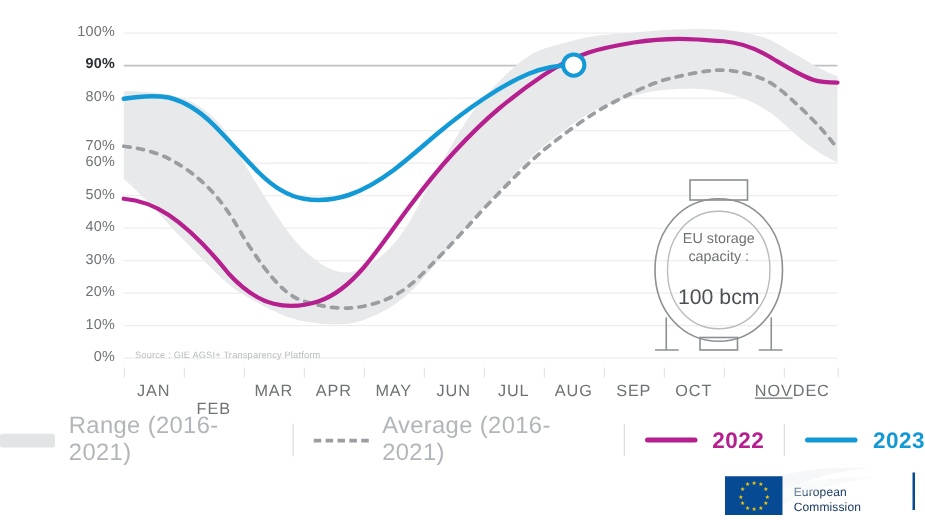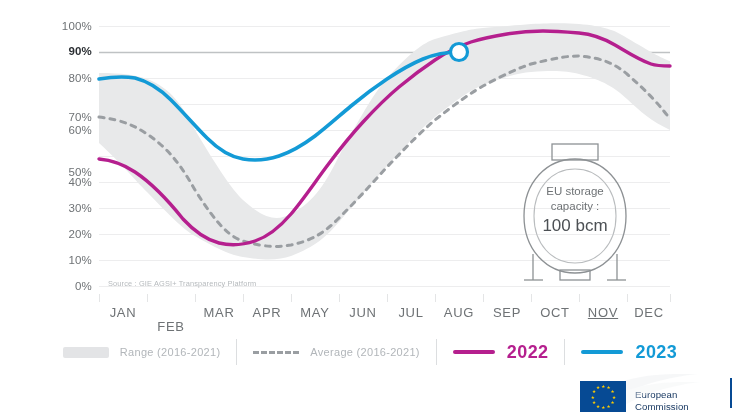--- a/index.html
+++ b/index.html
@@ -53,29 +53,29 @@
 
   
   .tank{position:absolute;left:512px;top:142px;width:126px;height:140px;}
   .tank svg{position:absolute;left:0;top:0;}
   .tank-text{
     position:absolute;left:0;top:42px;width:126px;
     text-align:center;color:#6e7275;
   }
   .tank-l1{font-size:11.5px;line-height:15px;}
   .tank-l2{font-size:11.5px;line-height:15px;}
-  .tank-l3{font-size:17px;line-height:22px;color:#4c5054;margin-top:1px;}
+  .tank-l3{font-size:17px;line-height:22px;color:#4c5054;margin-top:13px;}
 
   
   .legend{
     position:absolute;left:0;top:332px;width:740px;height:40px;
     display:flex;align-items:center;justify-content:center;
   }
   .legend-item{display:flex;align-items:center;}
-  .legend-label{font-size:11px;color:#b2b6ba;letter-spacing:.3px;}
+  .legend-label{font-size:19px;color:#b2b6ba;letter-spacing:.3px;}
   .legend-label.strong{font-size:18px;font-weight:bold;letter-spacing:.4px;}
   .sw-range{width:46px;height:11px;background:#e3e4e6;border-radius:2px;margin-right:11px;}
   .sw-dash{width:46px;height:0;border-top:3px dashed #9a9ea2;margin-right:11px;}
   .sw-line{width:42px;height:4px;border-radius:2px;margin-right:12px;}
   .legend-sep{
     width:1px;height:26px;background:#dcdee0;margin:0 16px;
   }
 
   
   .eu-logo{
@@ -212,40 +212,40 @@
         C435,54 447,52 459,52"></path>
 
       <circle cx="459" cy="52" r="8.5" fill="#ffffff" stroke="#139ad6" stroke-width="3.2"></circle>
     </svg>
 
     <div class="ylab" style="left:40px;top:21px;">100%</div>
     <div class="ylab bold" style="left:40px;top:46px;">90%</div>
     <div class="ylab" style="left:40px;top:73px;">80%</div>
     <div class="ylab" style="left:40px;top:99px;margin-top:13px;">70%</div>
     <div class="ylab" style="left:40px;top:125px;">60%</div>
-    <div class="ylab" style="left:40px;top:151px;margin-top:16px;">50%</div>
+    <div class="ylab" style="left:40px;top:151px;">50%</div>
     <div class="ylab" style="left:40px;top:177px;">40%</div>
     <div class="ylab" style="left:40px;top:203px;">30%</div>
     <div class="ylab" style="left:40px;top:229px;">20%</div>
     <div class="ylab" style="left:40px;top:255px;">10%</div>
     <div class="ylab" style="left:40px;top:281px;">0%</div>
 
     <div class="source">Source : GIE AGSI+ Transparency Platform</div>
 
     <div class="xband" style="left:99px;width:48px;">JAN</div>
     <div class="xband" style="left:147px;width:48px;margin-top:14px;">FEB</div>
     <div class="xband" style="left:195px;width:48px;">MAR</div>
     <div class="xband" style="left:243px;width:48px;">APR</div>
     <div class="xband" style="left:291px;width:48px;">MAY</div>
     <div class="xband" style="left:339px;width:48px;">JUN</div>
     <div class="xband" style="left:387px;width:48px;">JUL</div>
     <div class="xband" style="left:435px;width:48px;">AUG</div>
     <div class="xband" style="left:483px;width:48px;">SEP</div>
     <div class="xband" style="left:531px;width:48px;">OCT</div>
-    <div class="xband" style="left:579px;width:48px;text-decoration:underline;">NOV</div>
+    <div class="xband" style="left:595px;width:48px;text-decoration:underline;">NOV</div>
     <div class="xband" style="left:627px;width:44px;">DEC</div>
 
     <div class="tank">
       <svg width="126" height="140">
         <rect x="40" y="2" width="46" height="16" fill="none" stroke="#8d9194" stroke-width="1.3"></rect>
         <path d="M12,74 C12,40 35,17 63,17 C91,17 114,40 114,74
                  C114,108 91,131 63,131 C35,131 12,108 12,74 Z" fill="none" stroke="#8d9194" stroke-width="1.3"></path>
         <path d="M22,74 C22,46 40,27 63,27 C86,27 104,46 104,74
                  C104,102 86,121 63,121 C40,121 22,102 22,74 Z" fill="none" stroke="#b9bcbe" stroke-width="1.1"></path>
         <line x1="21" y1="112" x2="21" y2="138" stroke="#8d9194" stroke-width="1.3"></line>

